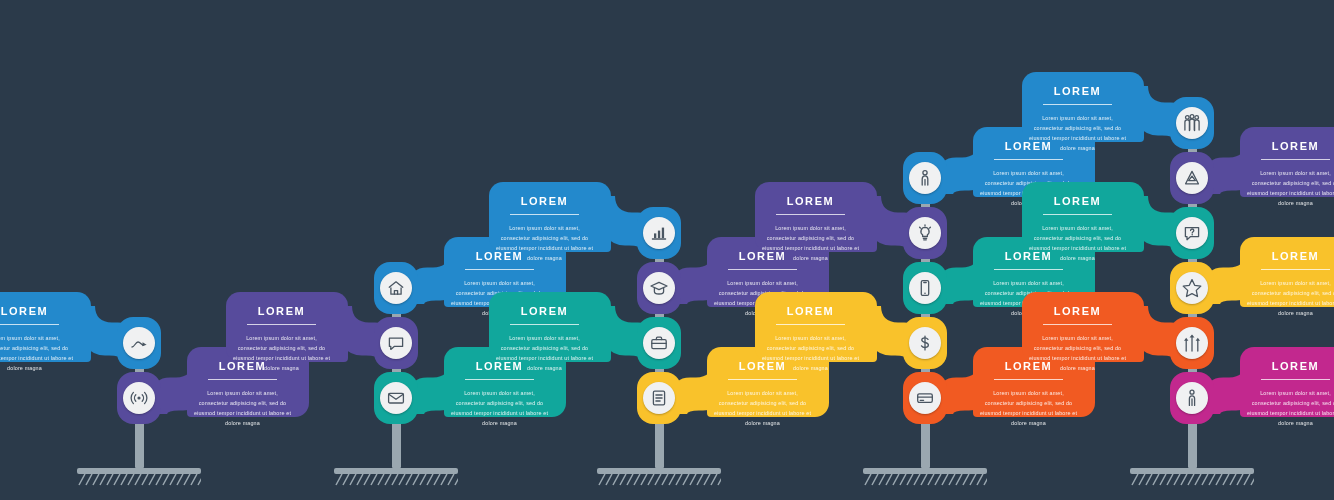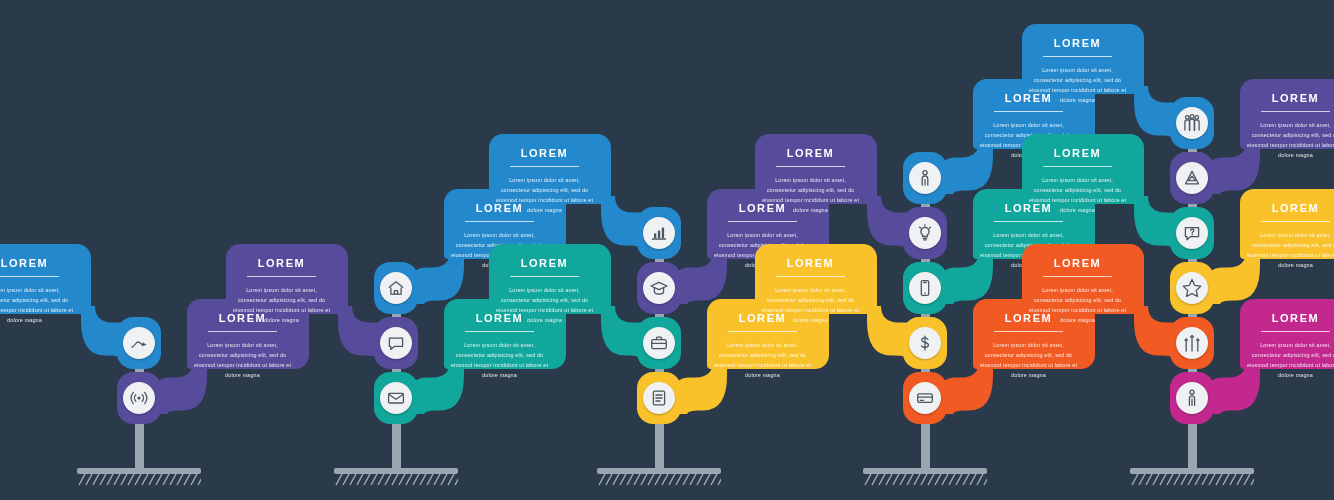--- a/index.html
+++ b/index.html
@@ -37,20 +37,21 @@
   .chip .disc svg { display:block; }
 
   
   .ribbon { position:absolute; z-index:3; }
   .ribbon svg { display:block; }
 
   
   .card {
     position:absolute; border-radius:14px; z-index:2;
     padding:14px 16px 14px 5px;
+    margin-top:48px;
   }
   .card .ttl {
     color:#ffffff; font-weight:bold; letter-spacing:1.6px;
     font-size:11px; text-align:center; line-height:1;
   }
   .card .rule {
     height:1px; background:rgba(255,255,255,.75);
     margin:7px auto 8px auto; width:68%;
   }
   .card .body {

